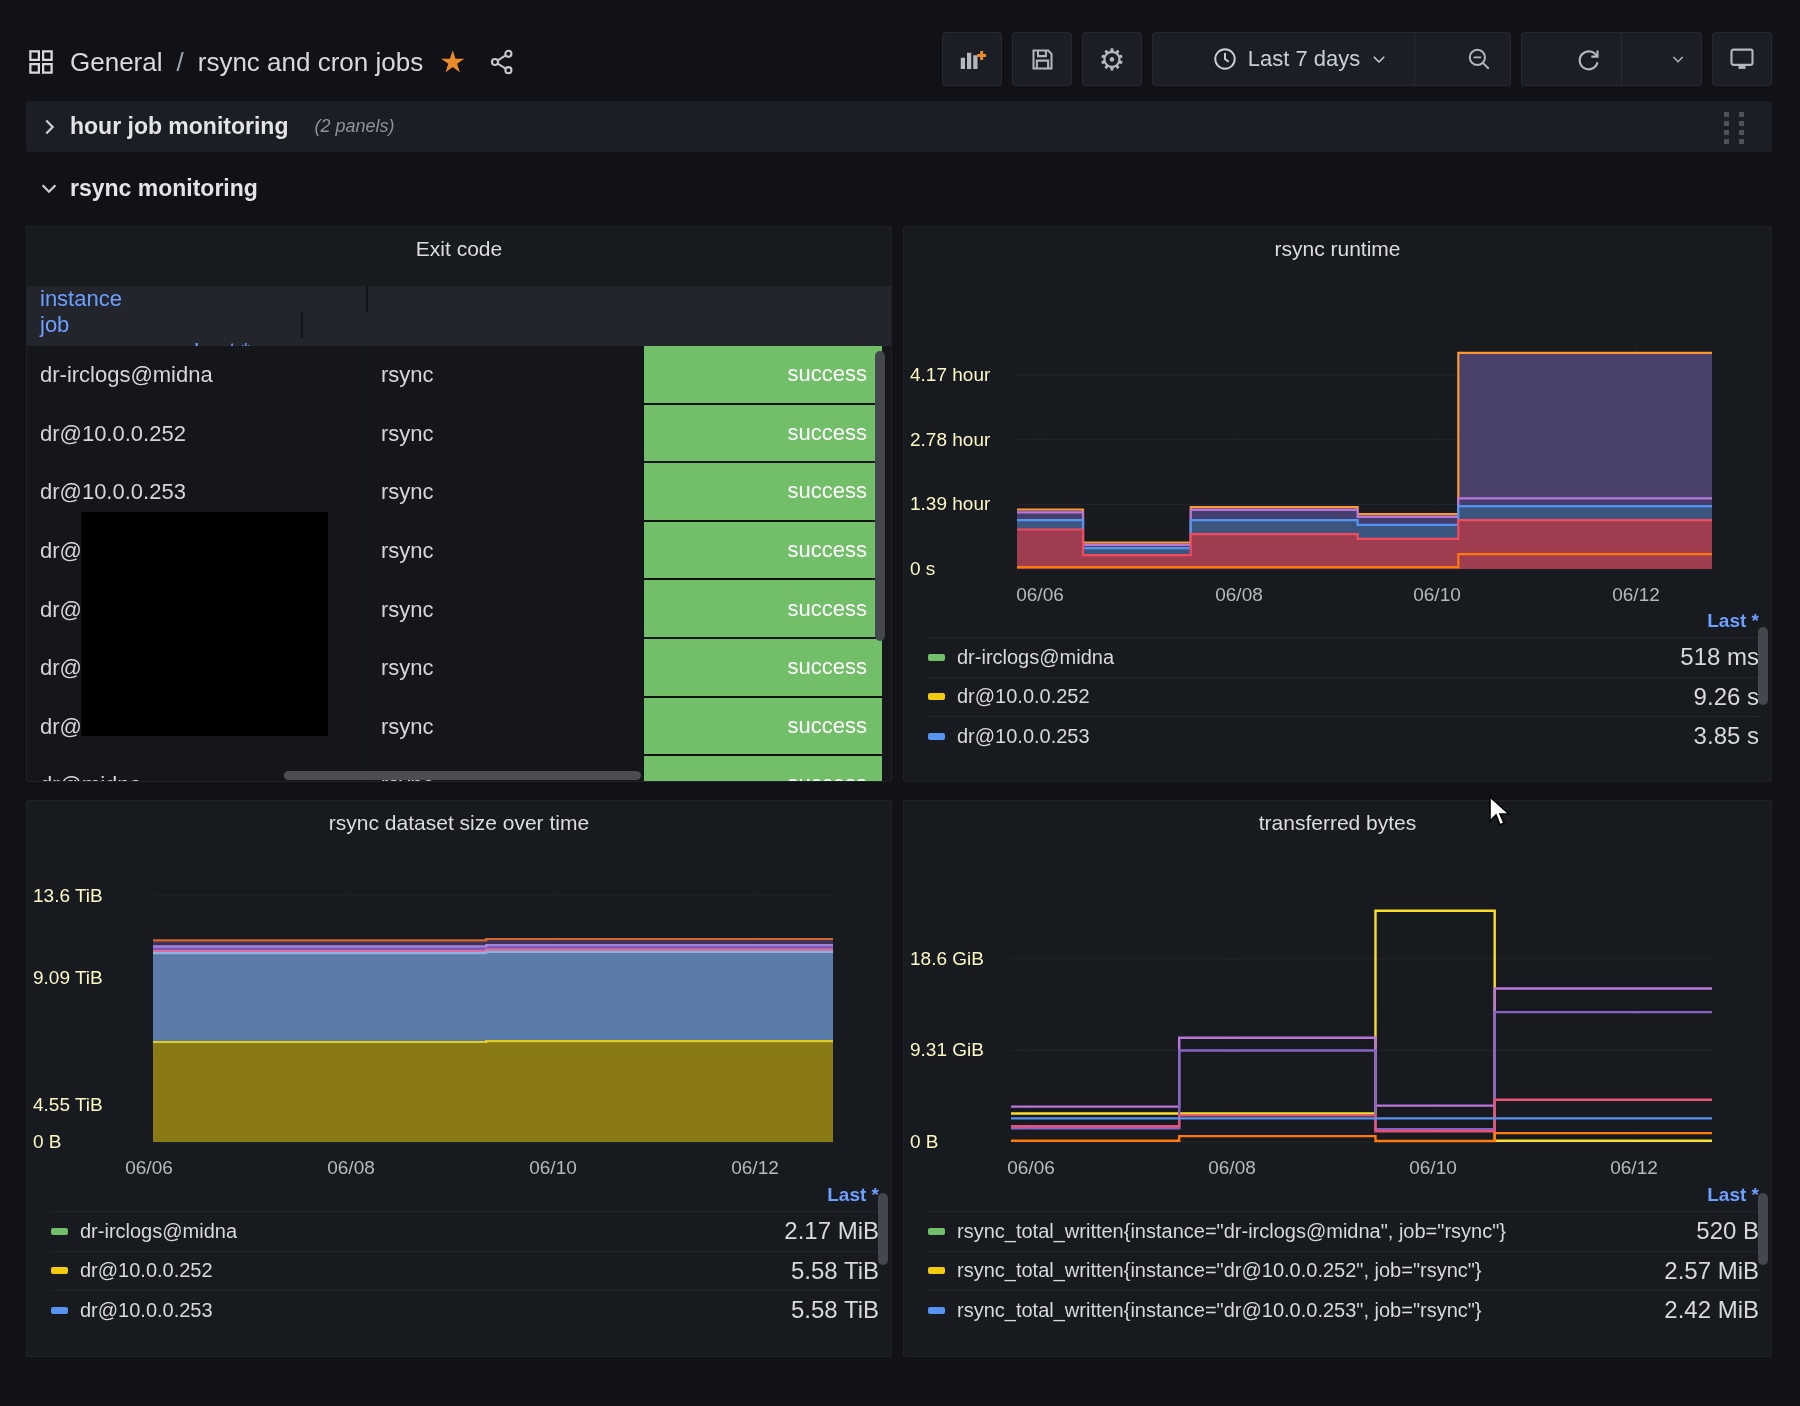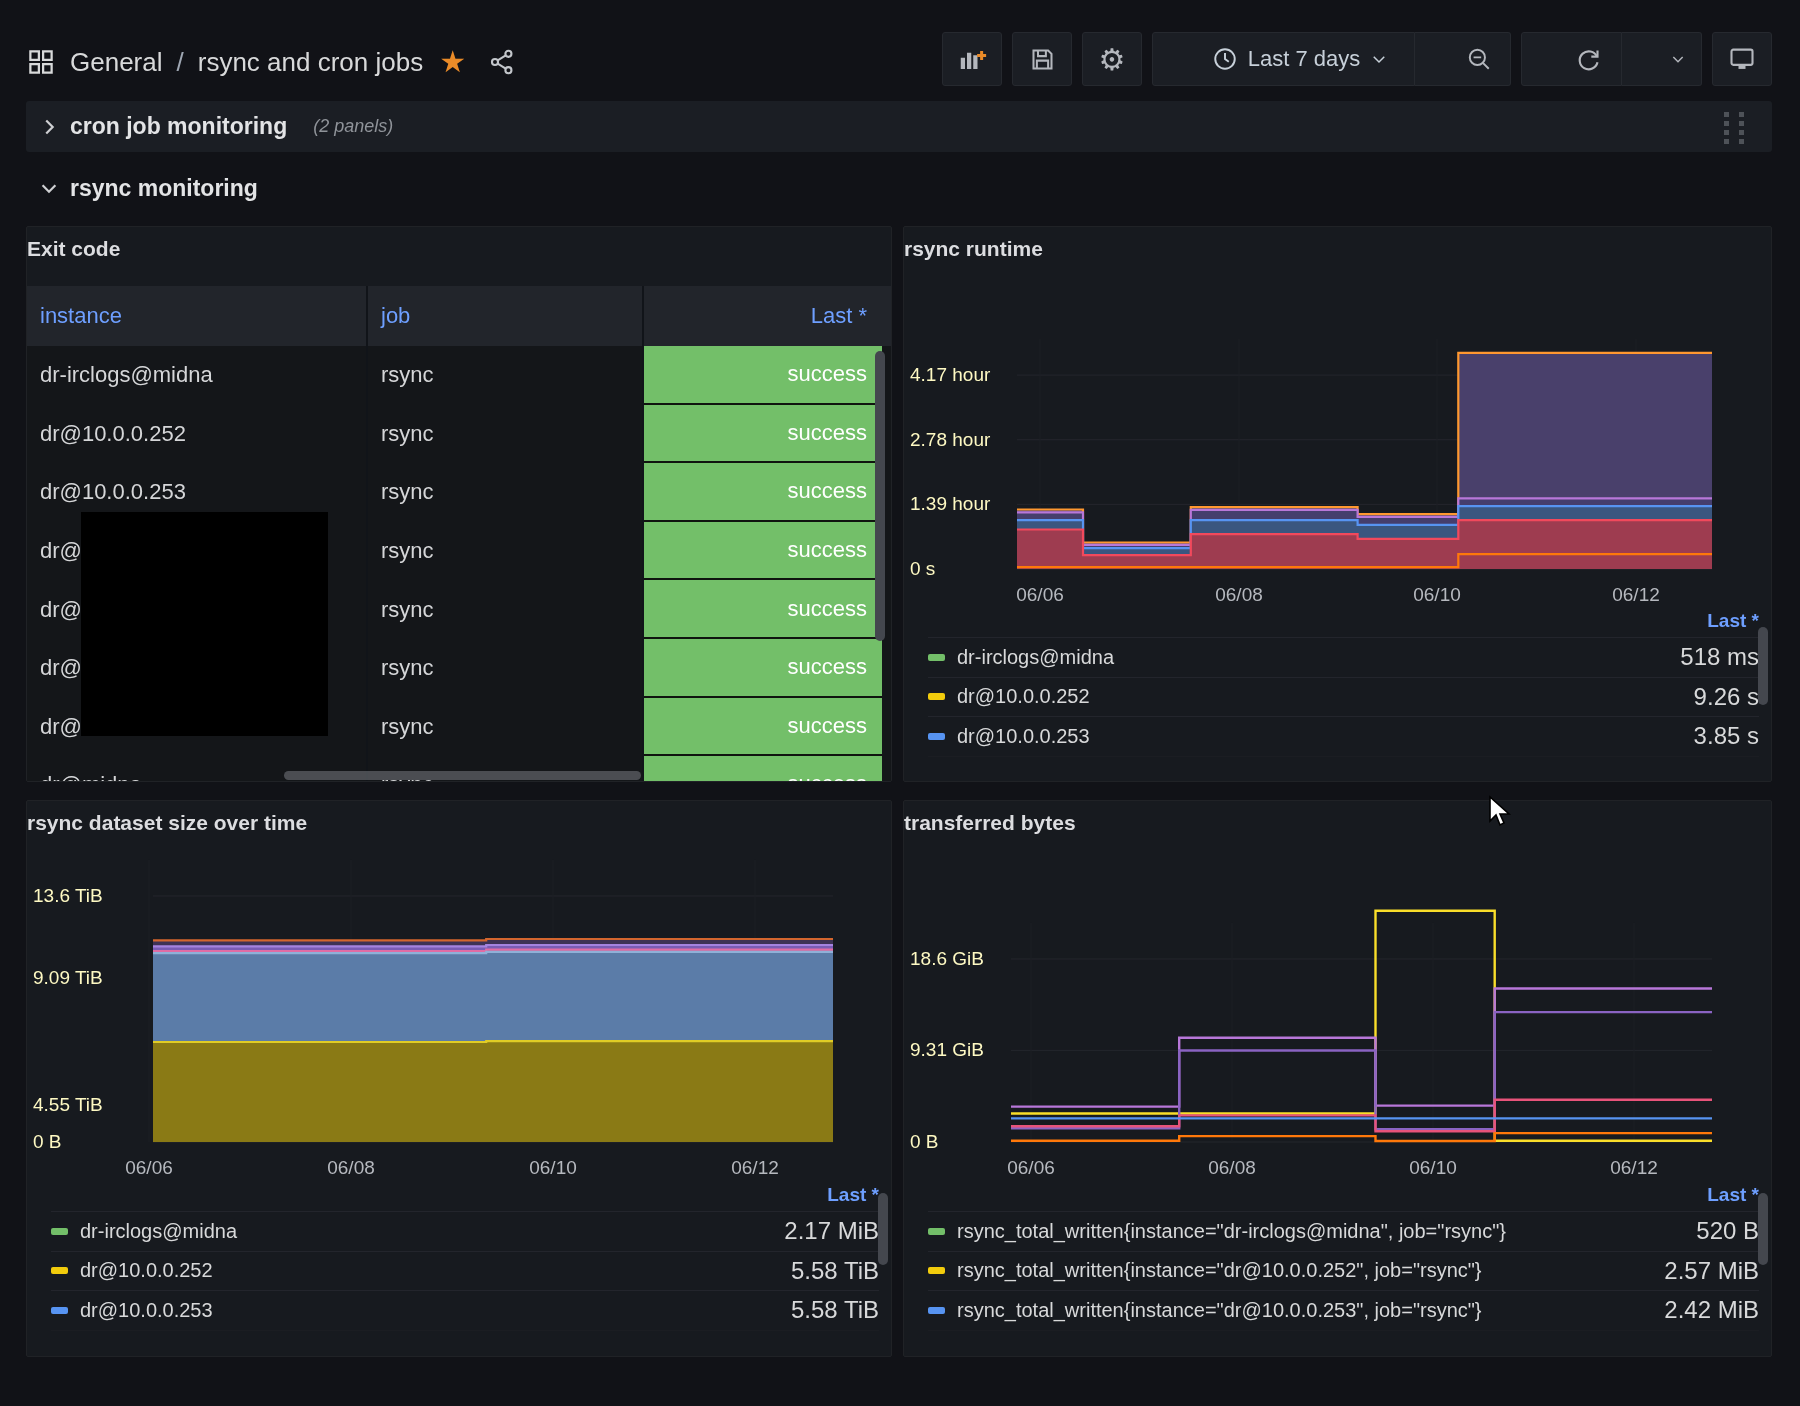--- a/index.html
+++ b/index.html
@@ -28,25 +28,25 @@
   .chev{width:22px;height:22px;margin-left:12px;flex:0 0 auto;}
   #drag-dots{position:absolute;right:22px;top:11px;width:26px;height:32px;
              display:grid;grid-template-columns:1fr 1fr;gap:4px;}
   #drag-dots i{width:5px;height:5px;background:#4e5258;display:block;}
   
   .panel{background:#171a1f;border:1px solid #202226;border-radius:2px;overflow:hidden;}
   #panel-exit{left:26px;top:226px;width:864px;height:554px;}
   #panel-runtime{left:903px;top:226px;width:867px;height:554px;}
   #panel-dataset{left:26px;top:800px;width:864px;height:555px;}
   #panel-transferred{left:903px;top:800px;width:867px;height:555px;}
-  .panel-title{position:absolute;left:0;right:0;top:10px;font-size:21px;
-               font-weight:700;color:#dcdde0;cursor:pointer;}
+  .panel-title{position:absolute;left:0;right:0;top:10px;text-align:center;font-size:21px;
+               font-weight:400;color:#dcdde0;cursor:pointer;}
   
   #exit-table{position:absolute;left:0;top:59px;right:0;}
-  .t-header{position:absolute;left:0;top:0;width:864px;height:60px;background:#22252b;display:flex;}
+  .t-header{position:absolute;left:0;top:0;width:864px;height:60px;background:#22252b;display:flex;flex-direction:column;}
   .t-header .hc{font-size:22px;color:#6e9fff;display:flex;align-items:center;cursor:pointer;}
   .t-row{position:absolute;left:0;width:864px;height:58.6px;display:flex;background:#141619;
          border-bottom:1px solid #1d2025;}
   .t-cell{font-size:22px;color:#d5d6d8;display:flex;align-items:center;padding-left:13px;box-sizing:border-box;}
   .c-inst{width:341px;border-right:2px solid #111419;}
   .c-job{width:276px;border-right:2px solid #111419;}
   .c-last{width:238px;justify-content:flex-end;padding-right:15px;}
   .cell-success{background:#73bf69;color:#ffffff;border-bottom:2px solid #10140f;}
   #redaction{left:54px;top:285px;width:247px;height:224px;background:#000;}
   .vscroll{position:absolute;width:10px;border-radius:5px;background:#44474e;}
@@ -141,21 +141,21 @@
           <rect x="9" y="17.5" width="6" height="3" fill="#b4b7bd" stroke="none"></rect>
       </svg>
     </div>
   </div>
 </div>
 
 <div id="row-cron" class="abs">
   <svg class="chev" viewBox="0 0 24 24" fill="none" stroke="#cfd0d3" stroke-width="2.4">
       <path d="M9 5l7 7-7 7"></path>
     </svg>
-  <span class="rowtitle">cron job monitoring</span>
+  <span class="rowtitle">hour job monitoring</span>
   <span class="badge">(2 panels)</span>
   <div id="drag-dots">
     <i></i>
       <i></i>
       <i></i>
       <i></i>
       <i></i>
       <i></i>
       <i></i>
       <i></i>

